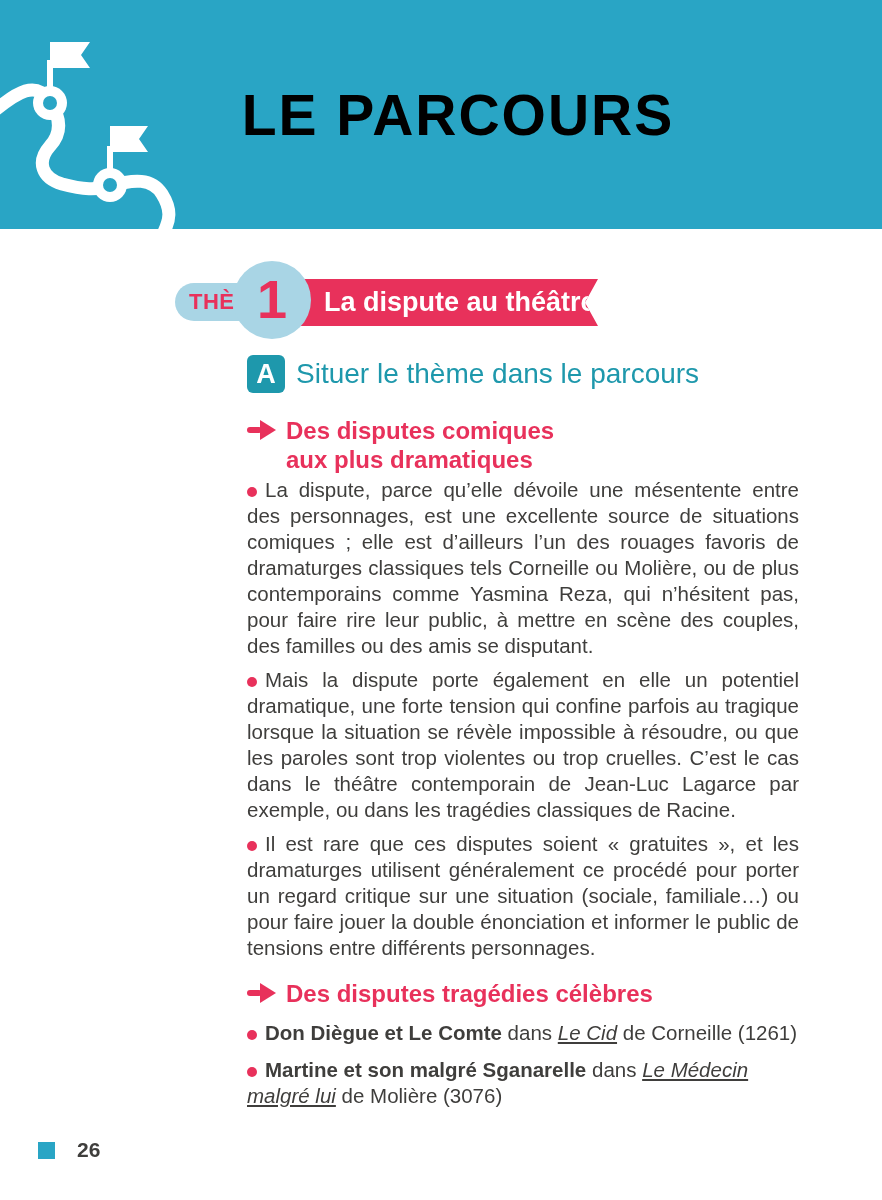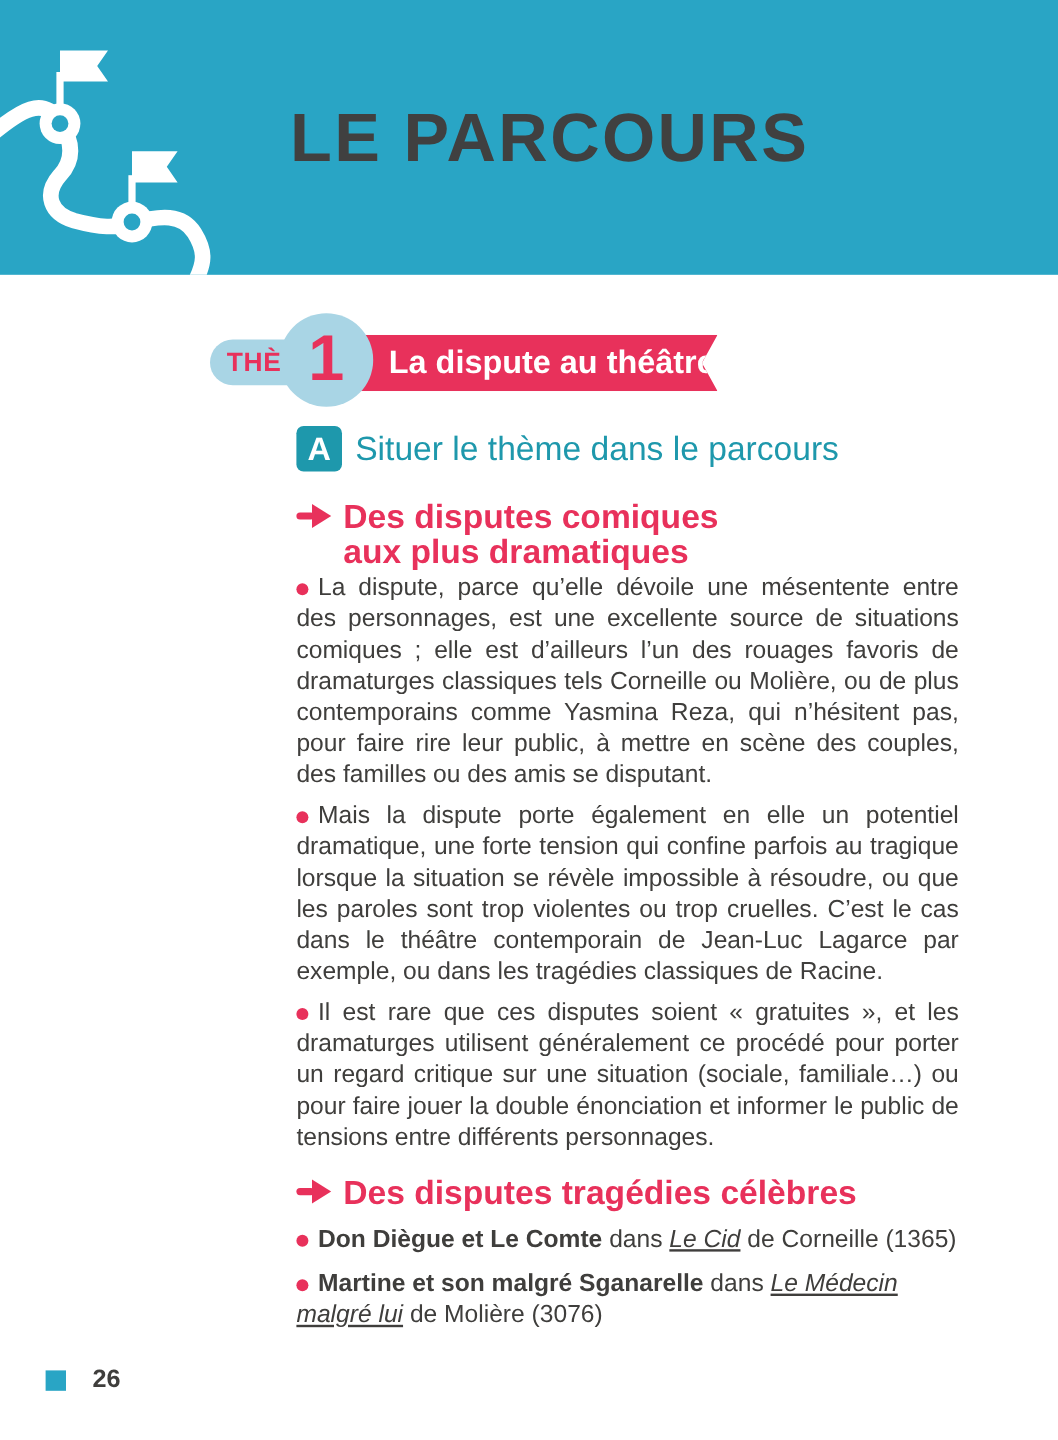--- a/index.html
+++ b/index.html
@@ -6,21 +6,21 @@
   .page {
     position:relative; width:882px; height:1200px; background:#ffffff;
     font-family:"Liberation Sans", sans-serif; overflow:hidden;
   }
 
   
   .band { position:absolute; left:0; top:0; width:882px; height:229px; background:#29a5c5; }
   .band-icon { position:absolute; left:0; top:0; }
   .band-title {
     position:absolute; left:0; top:82px; width:100%; box-sizing:border-box; padding-left:34px;
-    text-align:center; color:#404040; font-size:57px; font-weight:bold; letter-spacing:2px;
+    text-align:center; color:#000000; font-size:57px; font-weight:bold; letter-spacing:2px;
   }
 
   
   .badge-pill {
     position:absolute; left:175px; top:283px; width:122px; height:38px; background:#a9d5e5;
     border-radius:19px; color:#e8315b; font-weight:bold; font-size:22px; line-height:38px;
     padding-left:14px; box-sizing:border-box; z-index:1; letter-spacing:0.5px;
   }
   .badge-ribbon {
     position:absolute; left:296px; top:279px; width:302px; height:47px; background:#e8315b;
@@ -38,21 +38,21 @@
   .section-a { position:absolute; left:247px; top:355px; display:flex; align-items:center; gap:11px; }
   .a-box {
     width:38px; height:38px; background:#1e98ac; border-radius:6px; color:#ffffff;
     font-size:27px; font-weight:bold; text-align:center; line-height:38px; flex:0 0 auto;
   }
   .a-title { color:#1e98ac; font-size:28px; font-weight:normal; white-space:nowrap; }
 
   
   .sub { display:flex; align-items:flex-start; gap:9px; color:#e8315b; }
   .sub-1 { position:absolute; left:247px; top:416px; }
-  .sub-text { font-size:28px; font-weight:bold; line-height:29px; }
+  .sub-text { font-size:24px; font-weight:bold; line-height:29px; }
   .arrow { position:relative; width:30px; height:20px; flex:0 0 auto; margin-top:4px; display:inline-block; }
   .arrow::before { content:""; position:absolute; left:0; top:7px; width:15px; height:6px; background:#e8315b; border-radius:3px; }
   .arrow::after  { content:""; position:absolute; left:13px; top:0; width:0; height:0;
                    border-top:10px solid transparent; border-bottom:10px solid transparent; border-left:16px solid #e8315b; }
 
   
   .textcol {
     position:absolute; left:247px; top:477px; width:552px;
     color:#3f3e3c; font-size:20.5px; line-height:26px; text-align:justify;
   }
@@ -112,21 +112,21 @@
 
     <p class="para"><span class="dot"></span><span>Mais la dispute porte également en elle un potentiel dramatique, une forte tension qui confine parfois au tragique lorsque la situation se révèle impossible à résoudre, ou que les paroles sont trop violentes ou trop cruelles. C’est le cas dans le théâtre contemporain de Jean-Luc Lagarce par exemple, ou dans les tragédies classiques de Racine.</span></p>
 
     <p class="para"><span class="dot"></span><span>Il est rare que ces disputes soient « gratuites », et les dramaturges utilisent généralement ce procédé pour porter un regard critique sur une situation (sociale, familiale…) ou pour faire jouer la double énonciation et informer le public de tensions entre différents personnages.</span></p>
 
     <div class="sub sub-2">
       <span class="arrow"></span>
       <span class="sub-text">Des disputes tragédies célèbres</span>
     </div>
 
-    <p class="item"><span class="dot"></span><strong>Don Diègue et Le Comte</strong><span> dans </span><em>Le Cid</em><span> de Corneille (1365)</span></p>
+    <p class="item"><span class="dot"></span><strong>Don Diègue et Le Comte</strong><span> dans </span><em>Le Cid</em><span> de Corneille (1261)</span></p>
 
     <p class="item"><span class="dot"></span><strong>Martine et son malgré Sganarelle</strong><span> dans </span><em>Le Médecin malgré lui</em><span> de Molière (3076)</span></p>
 
   </div>
 
   <div class="footer">
     <span class="footer-square"></span>
     <span class="footer-num">26</span>
   </div>
 

